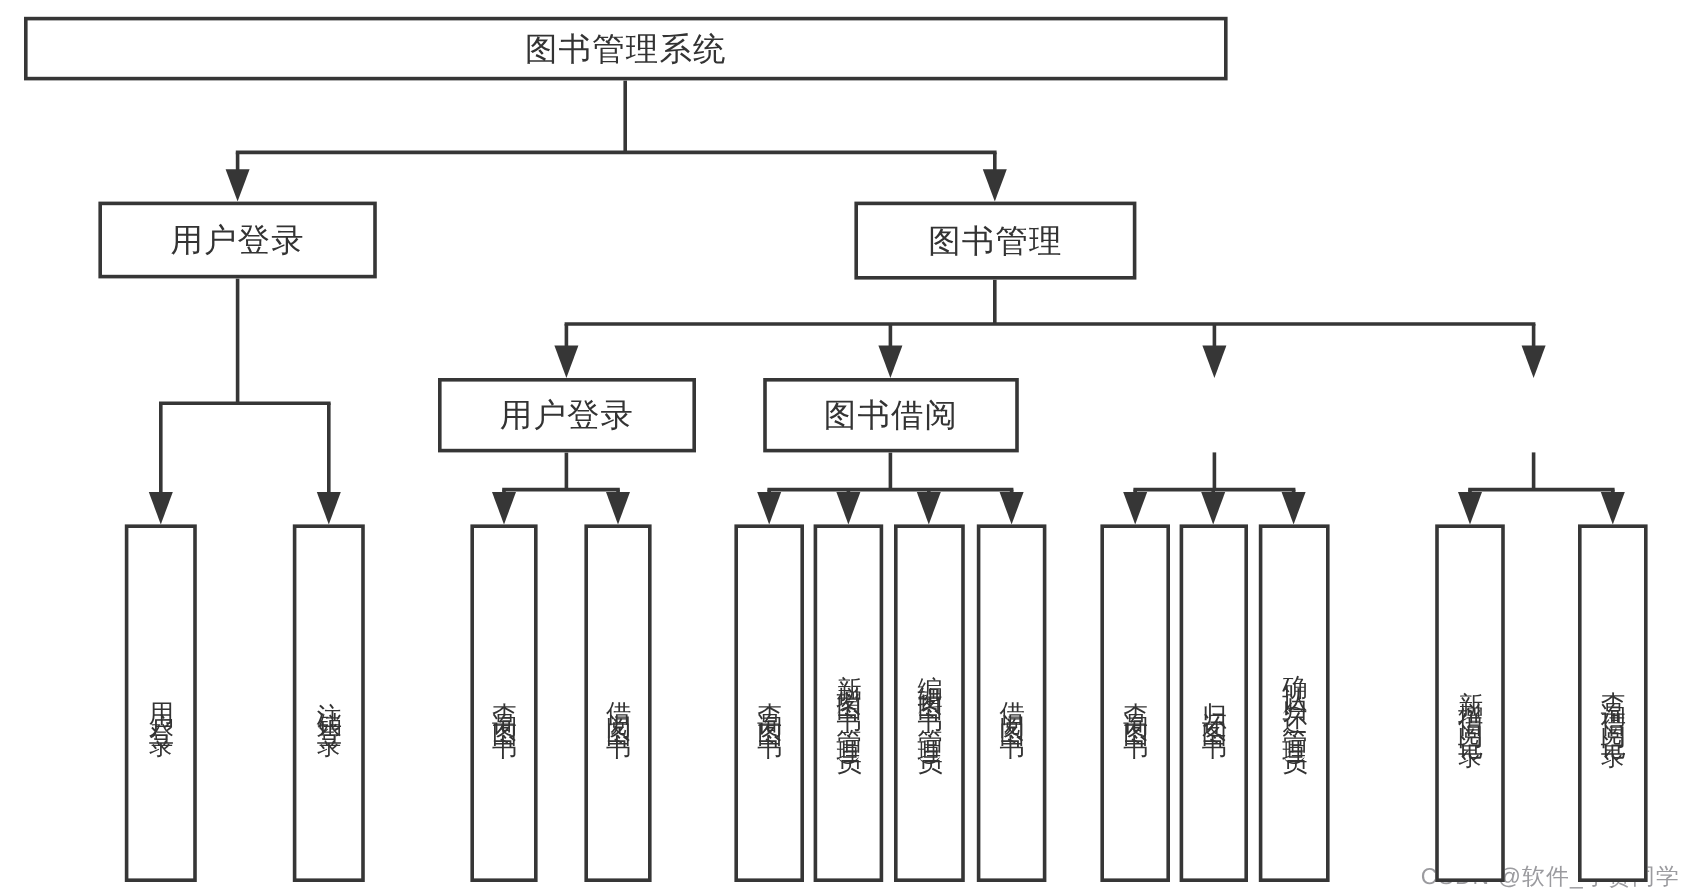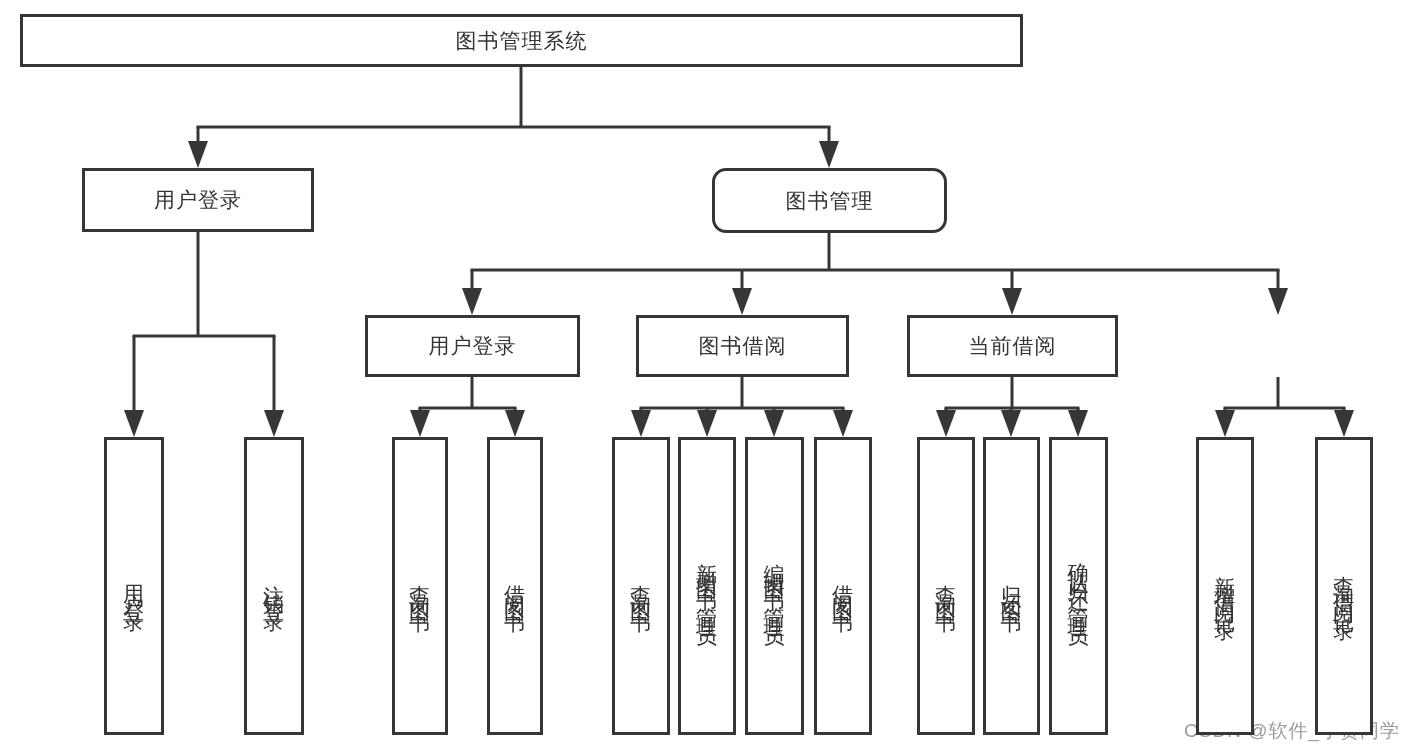--- a/index.html
+++ b/index.html
@@ -20,21 +20,21 @@
     position: absolute;
     box-sizing: border-box;
     border: 3px solid #363636;
     background: #ffffff;
     display: flex;
     align-items: center;
     justify-content: center;
     color: #333333;
   }
   .node.h .lbl {
-    font-size: 21px;
+    font-size: 27px;
     letter-spacing: 1px;
     white-space: nowrap;
   }
   .node.v .lbl {
     writing-mode: vertical-rl;
     text-orientation: mixed;
     font-size: 21px;
     letter-spacing: 9px;
     line-height: 1;
     white-space: nowrap;
@@ -107,31 +107,28 @@
       <polygon points="1334,410 1354,410 1344,437" fill="#363636"></polygon>
     </svg>
 
   <div class="watermark" style="color: rgb(155, 155, 159);">CSDN @软件_小贺同学</div>
 <div class="node h" style="left: 20px; top: 14px; width: 1003px; height: 53px;">
       <span class="lbl">图书管理系统</span>
     </div>
     <div class="node h" style="left: 82px; top: 168px; width: 232px; height: 64px;">
       <span class="lbl">用户登录</span>
     </div>
-    <div class="node h" style="left: 712px; top: 168px; width: 235px; height: 65px; border-radius: 14px;">
+    <div class="node h" style="left: 712px; top: 168px; width: 235px; height: 65px;">
       <span class="lbl">图书管理</span>
     </div>
     <div class="node h" style="left: 365px; top: 315px; width: 215px; height: 62px;">
       <span class="lbl">用户登录</span>
     </div>
     <div class="node h" style="left: 636px; top: 315px; width: 213px; height: 62px;">
       <span class="lbl">图书借阅</span>
-    </div>
-    <div class="node h" style="left: 907px; top: 315px; width: 211px; height: 62px;">
-      <span class="lbl">当前借阅</span>
     </div>
     <div class="node v" style="left: 104px; top: 437px; width: 60px; height: 298px;">
       <span class="lbl">用户登录</span>
     </div>
     <div class="node v" style="left: 244px; top: 437px; width: 60px; height: 298px;">
       <span class="lbl">注销登录</span>
     </div>
     <div class="node v" style="left: 392px; top: 437px; width: 56px; height: 298px;">
       <span class="lbl">查询图书</span>
     </div>

